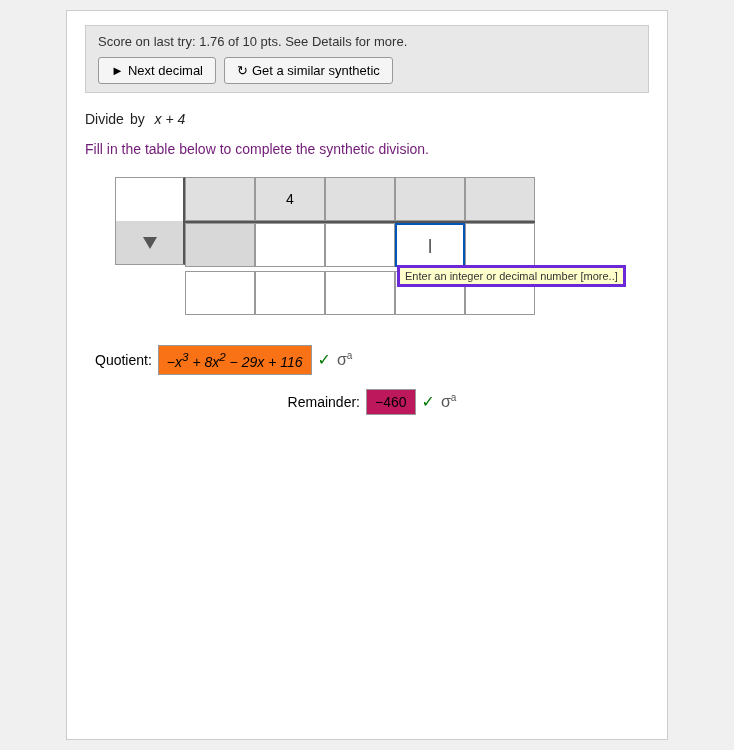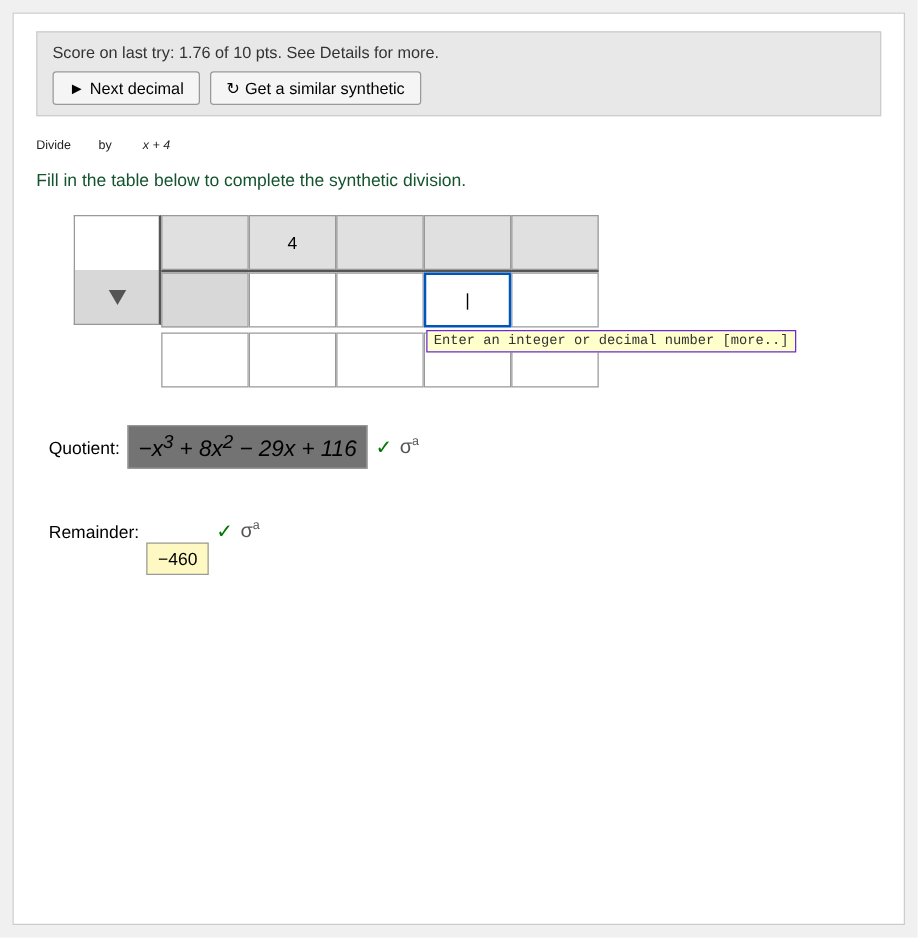--- a/index.html
+++ b/index.html
@@ -8,21 +8,21 @@
       font-size: 14px;
       background: #f0f0f0;
       display: flex;
       justify-content: center;
       align-items: flex-start;
       min-height: 750px;
       padding: 10px;
     }
     .container {
       background: #fff;
-      width: 714px;
+      width: 602px;
       min-height: 730px;
       border: 1px solid #ccc;
       padding: 14px 18px;
       position: relative;
     }
     .score-bar {
       background: #e8e8e8;
       border: 1px solid #ccc;
       padding: 8px 12px;
       margin-bottom: 14px;
@@ -48,33 +48,33 @@
     }
     .btn-text {
       font-size: 13px;
       color: #333;
     }
     .problem-section {
       margin-top: 18px;
       margin-bottom: 14px;
     }
     .problem-line {
-      font-size: 10px;
+      font-size: 14px;
       color: #222;
       margin-bottom: 10px;
       display: flex;
       align-items: center;
-      gap: 22px;
+      gap: 6px;
     }
     .math-expr {
       font-style: italic;
     }
     .instructions {
       font-size: 14px;
-      color: #14532d;
+      color: #701a75;
       margin-bottom: 20px;
     }
     
     .synth-container {
       display: flex;
       flex-direction: column;
       align-items: flex-start;
       margin-left: 30px;
       margin-bottom: 30px;
     }
@@ -88,52 +88,52 @@
     .quotient-section {
       margin-top: 10px;
       display: flex;
       align-items: center;
       gap: 6px;
       font-size: 14px;
     }
     .answer-box {
       border: 1px solid #999;
       padding: 4px 8px;
-      background: #737373;
-      font-size: 18px;
+      background: #f97316;
+      font-size: 14px;
       display: flex;
       align-items: flex-start;
       gap: 4px;
       font-style: italic;
     }
     .check-mark {
       color: #007700;
       font-size: 16px;
     }
     .sigma-icon {
       font-size: 16px;
       cursor: pointer;
       color: #555;
     }
     .remainder-section {
       margin-top: 10px;
       display: flex;
       align-items: center;
       gap: 6px;
       font-size: 14px;
+      justify-content: center;
     }
     .remainder-box {
       border: 1px solid #999;
       padding: 4px 8px;
-      background: #fef9c3;
+      background: #be185d;
       font-size: 14px;
       display: flex;
       align-items: center;
       gap: 4px;
-      margin-top: 45px;
     }
   </style>
 </head>
 <body>
 
 <div class="container">
 
   <div class="score-bar">
     <span>Score on last try: 1.76 of 10 pts. See Details for more.</span>
     <div class="btn-row">
@@ -207,21 +207,21 @@
           <div style="width:70px;height:44px;border:1px solid #999;background:#fff;display:flex;align-items:center;justify-content:center;">
             <input type="text" style="width: 90%; height: 85%; border: none; background: transparent; text-align: center; font-size: 14px; outline: none;" value="">
           </div>
 
           <div style="width:70px;height:44px;border:1px solid #999;background:#fff;display:flex;align-items:center;justify-content:center;">
             <input type="text" style="width: 90%; height: 85%; border: none; background: transparent; text-align: center; font-size: 14px; outline: none;" value="">
           </div>
 
           <div style="width:70px;height:44px;border:2px solid #0055bb;background:#fff;display:flex;align-items:center;justify-content:center;position:relative;">
             <input type="text" style="width: 90%; height: 85%; border: none; background: transparent; text-align: center; font-size: 14px; outline: none;" value="|">
-            <div style="position:absolute;bottom:-22px;left:0;background:#ffffcc;border:1px solid #6d28d9;font-size:11px;padding:2px 5px;white-space:nowrap;color:#333;z-index:10;font-family:Liberation Mono, monospace;">
+            <div style="position:absolute;bottom:-22px;left:0;background:#ffffcc;border:3px solid #6d28d9;font-size:11px;padding:2px 5px;white-space:nowrap;color:#333;z-index:10;">
               <span>Enter an integer or decimal number [more..]</span>
             </div>
           </div>
 
           <div style="width:70px;height:44px;border:1px solid #999;background:#fff;display:flex;align-items:center;justify-content:center;">
             <input type="text" style="width: 90%; height: 85%; border: none; background: transparent; text-align: center; font-size: 14px; outline: none;" value="">
           </div>
         </div>
 
         <div style="display:flex; flex-direction:row; margin-top:4px;">

